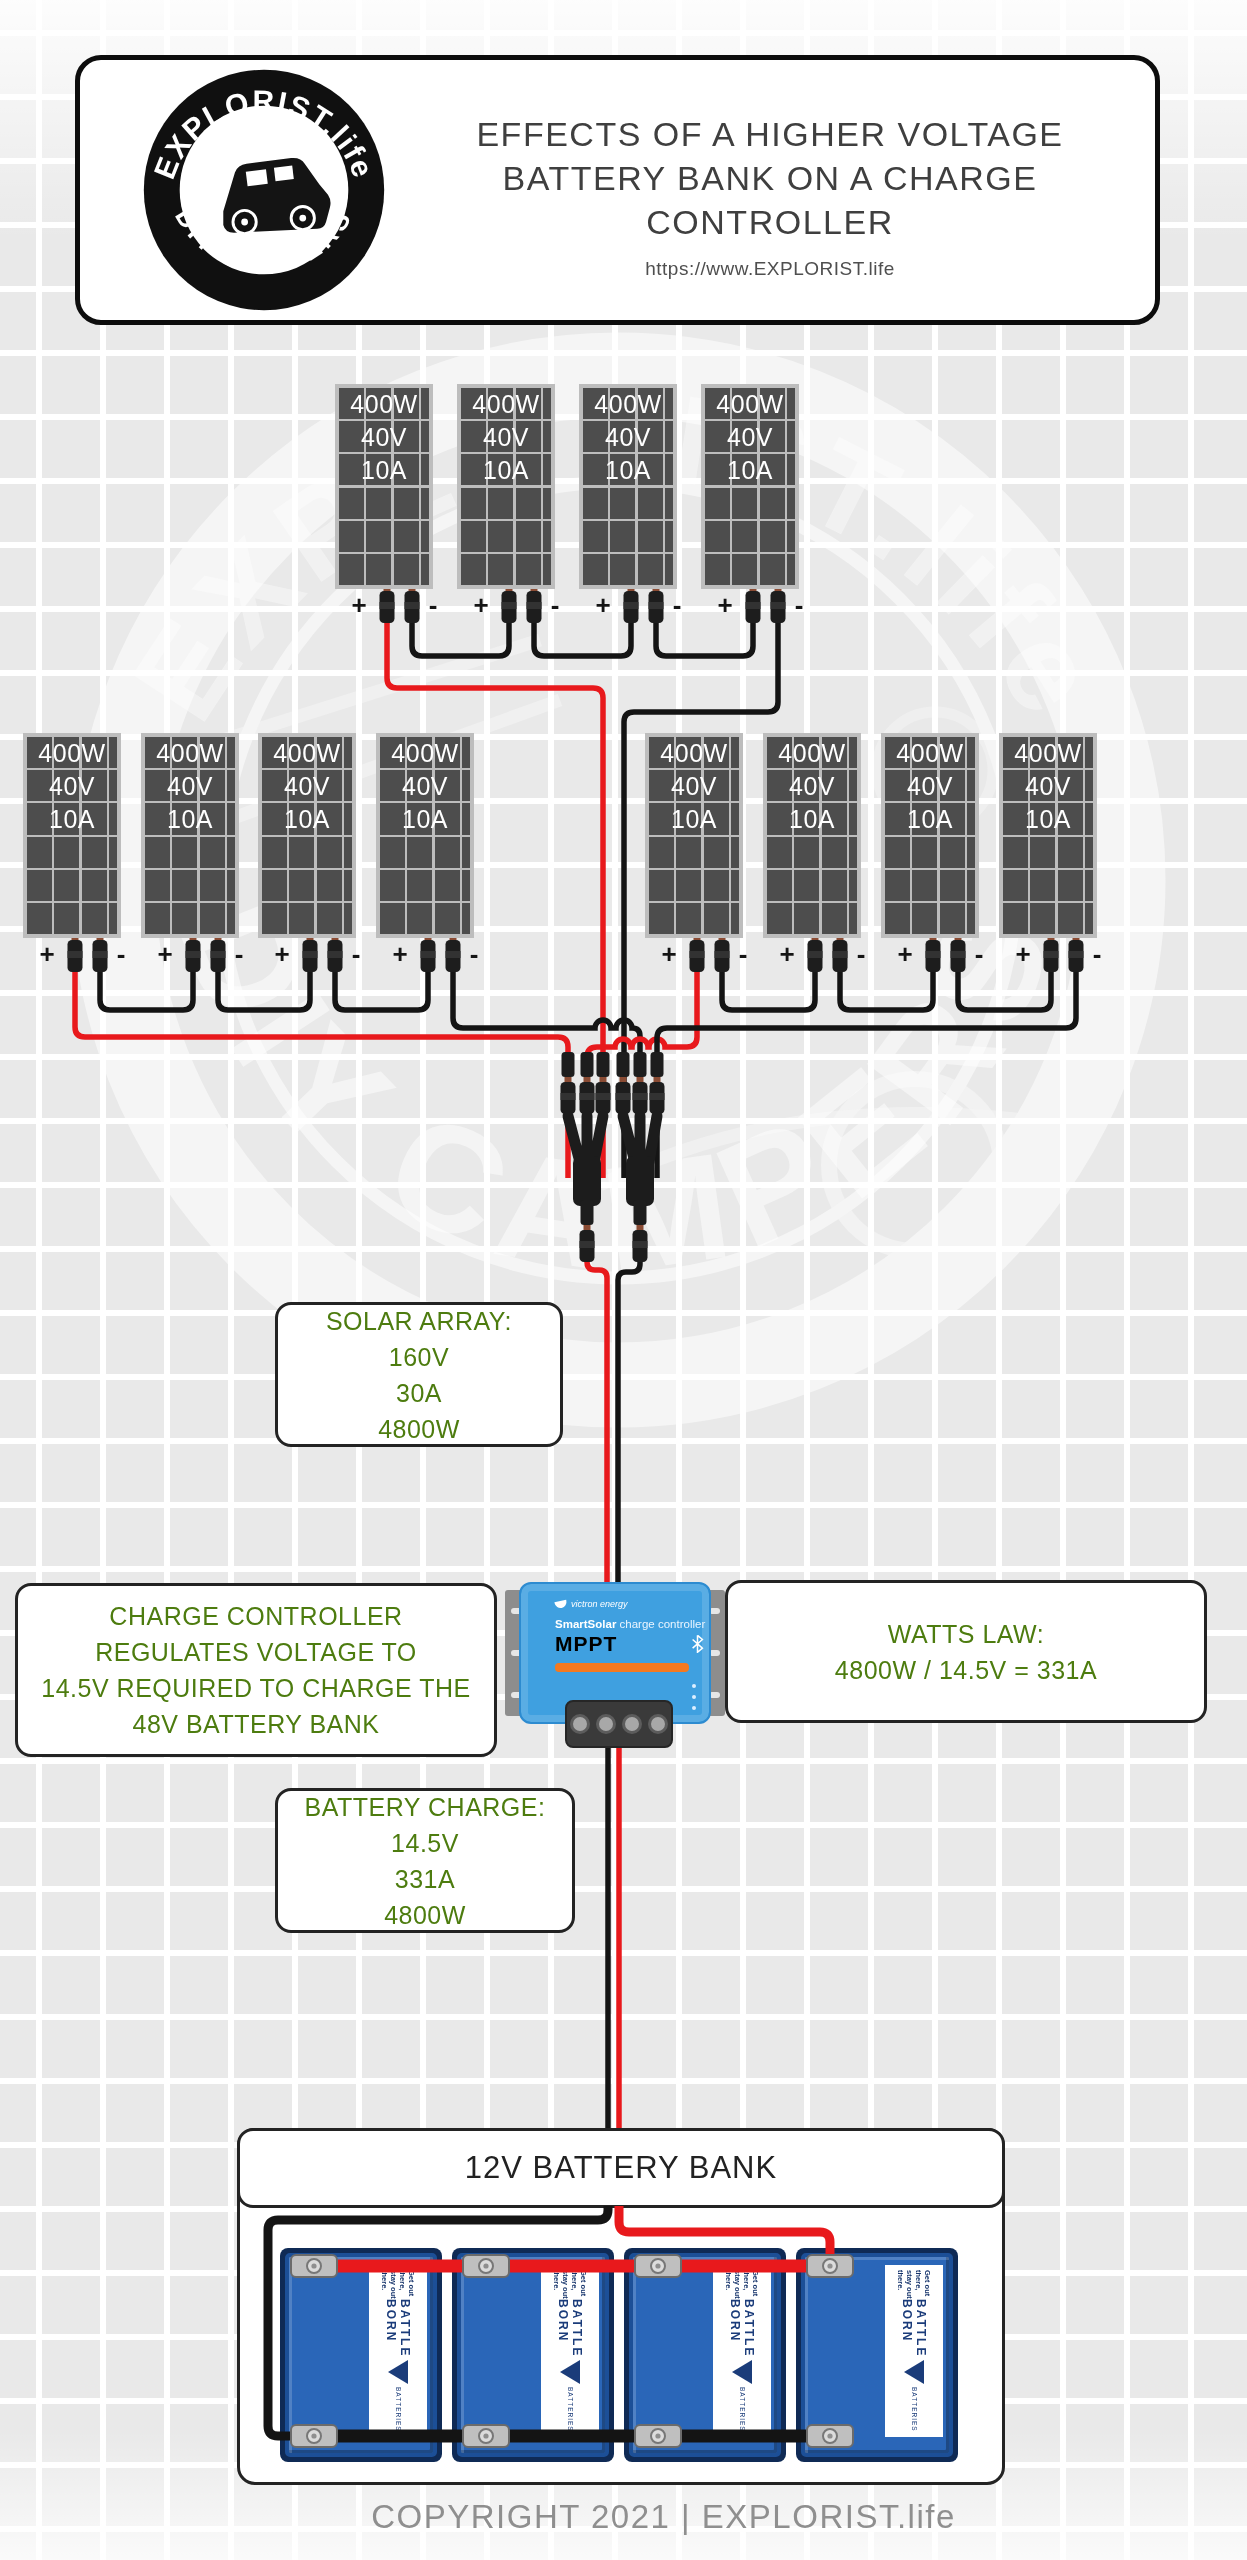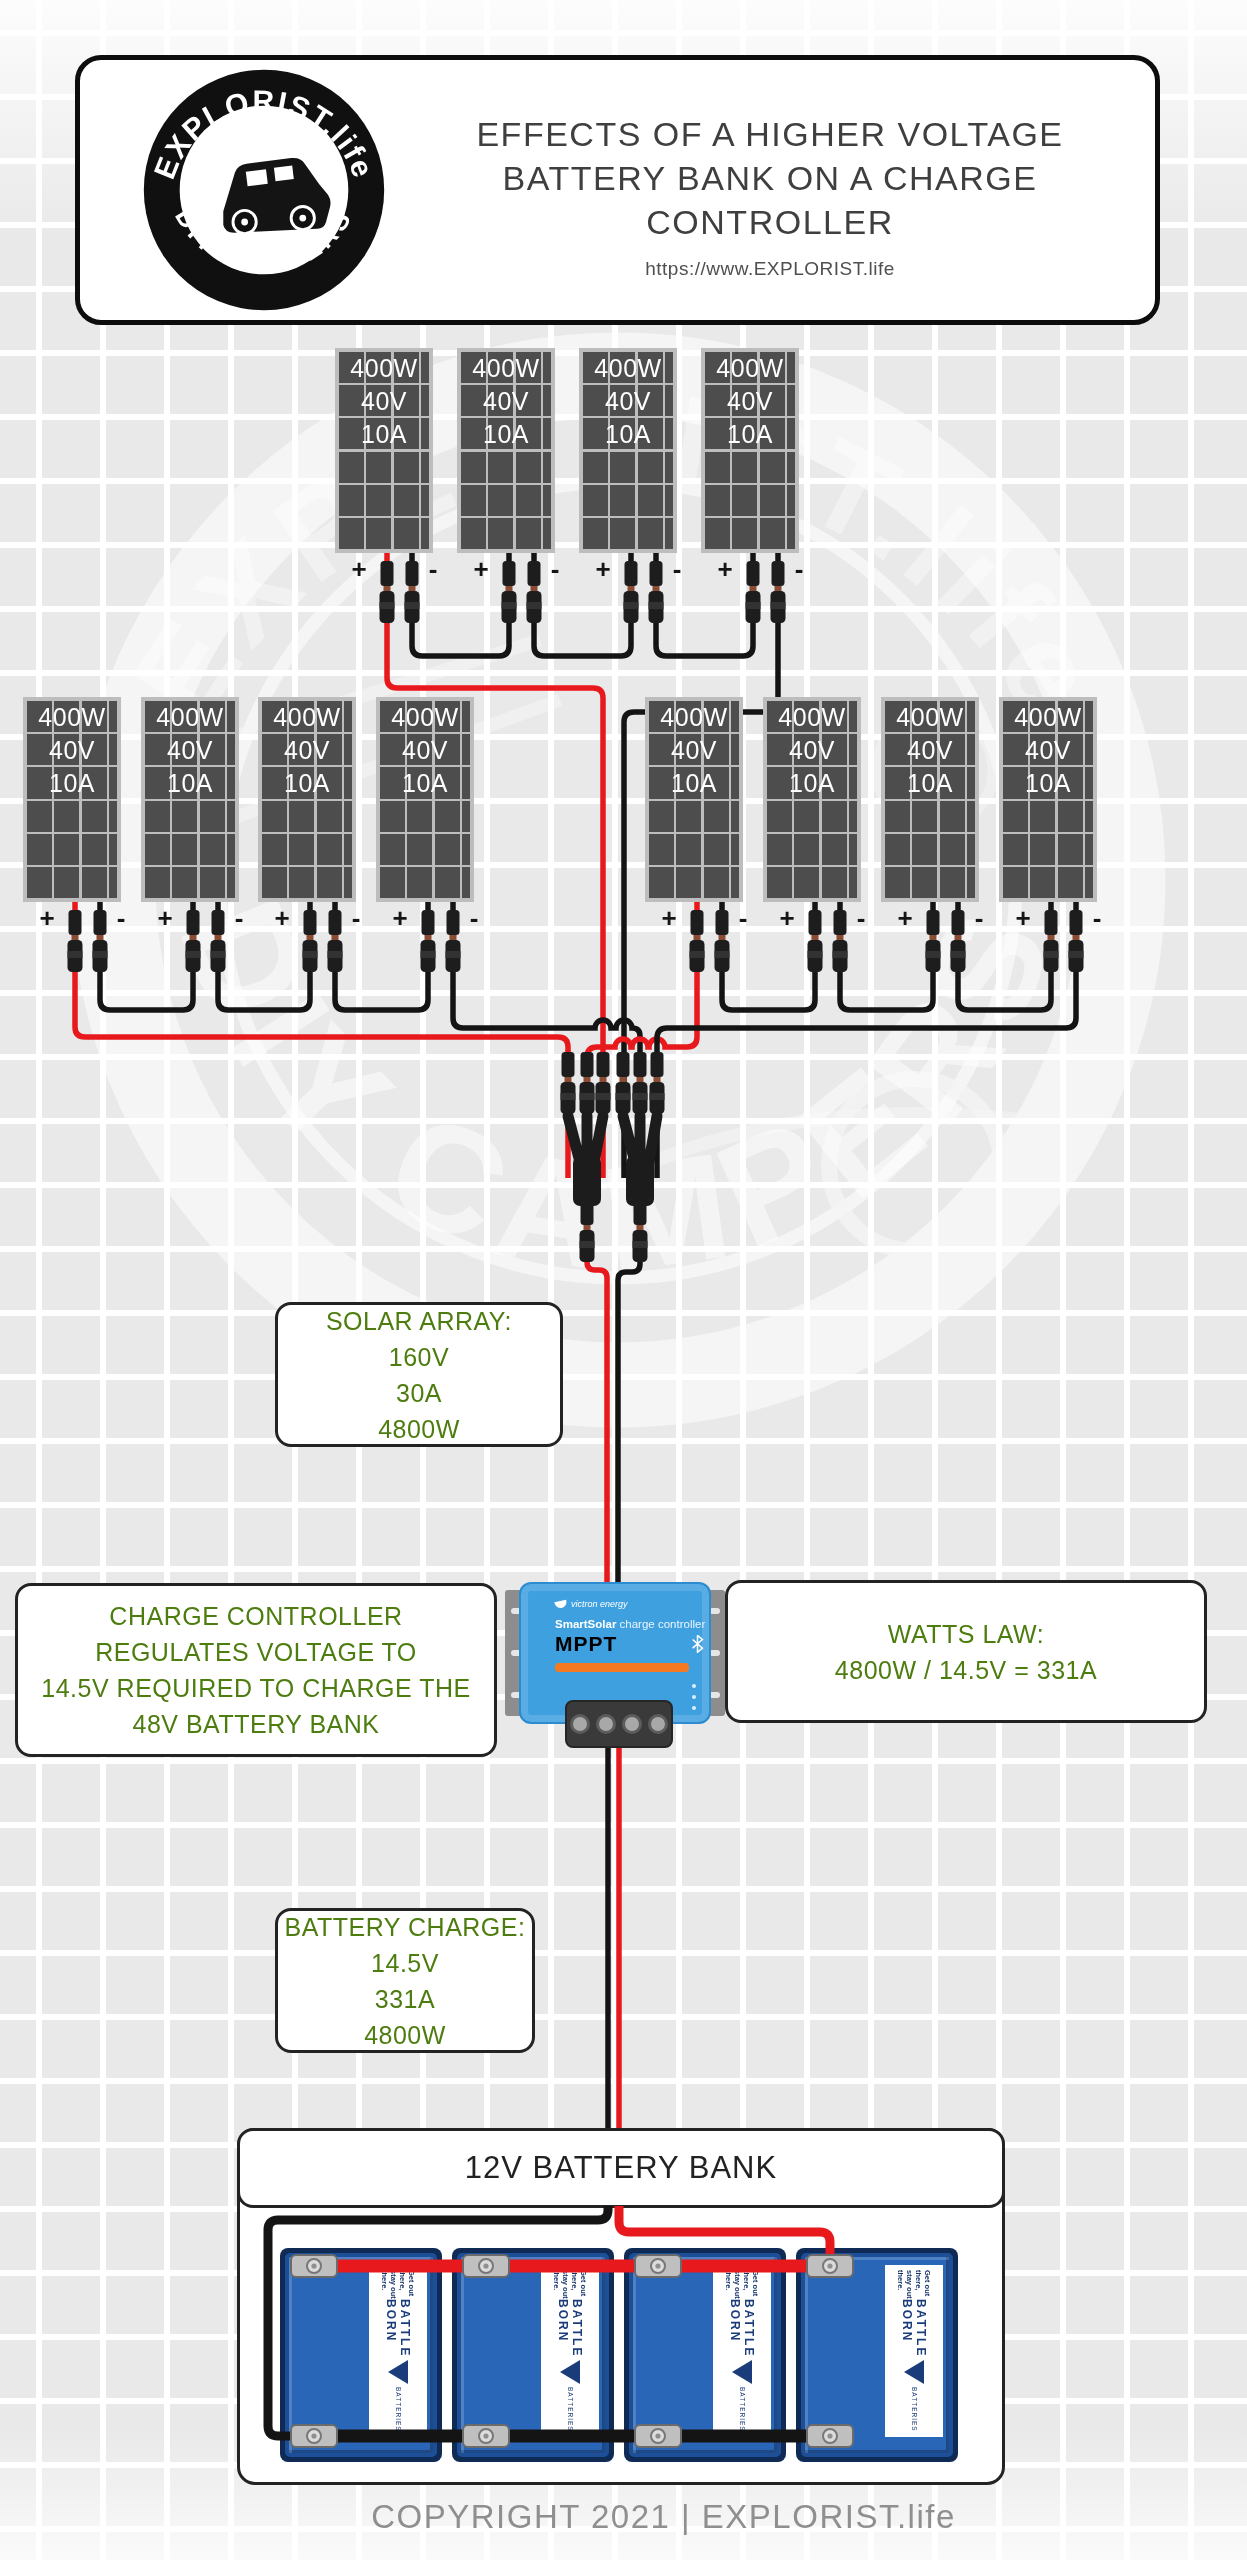--- a/index.html
+++ b/index.html
@@ -27,21 +27,21 @@
   .wneg{stroke:var(--wire-negative,#141414);stroke-width:5.5;fill:none;}
   .bus{stroke-width:13;}
 
   
   .hbox{left:75px;top:55px;width:1085px;height:270px;background:#fff;border:5px solid #0d0d0d;border-radius:26px;box-sizing:border-box;}
   .htitle{left:420px;top:112px;width:700px;text-align:center;font-size:34px;line-height:44px;
           color:#3f3f3f;letter-spacing:1.5px;}
   .hurl{left:420px;top:258px;width:700px;text-align:center;font-size:19px;color:#4f4f4f;letter-spacing:.5px;}
 
   
-  .panel{position:absolute;width:98px;height:205px;box-sizing:border-box;background:#bdbdbd;padding:4px;}
+  .panel{position:absolute;width:98px;height:205px;box-sizing:border-box;background:#bdbdbd;padding:4px;margin-top:36px;}
   .cells{width:100%;height:100%;background-color:var(--panel-cell,#4d4d4d);
     background-image:
       repeating-linear-gradient(to right, transparent 0 25.2px, #bdbdbd 25.2px 27.25px),
       repeating-linear-gradient(to bottom, transparent 0 31.1px, #bdbdbd 31.1px 33.2px);}
   .ptext{position:absolute;left:0;top:4px;width:100%;text-align:center;color:#fff;
          font-size:25px;line-height:33px;letter-spacing:.5px;}
   .ptext span{display:block;}
   .pol{position:absolute;top:206px;font-size:26px;font-weight:bold;color:#151515;width:20px;text-align:center;}
   .pol.plus{left:14px;}
   .pol.minus{left:88px;}
@@ -370,21 +370,21 @@
       <span>REGULATES VOLTAGE TO</span>
       <span>14.5V REQUIRED TO CHARGE THE</span>
       <span>48V BATTERY BANK</span>
     </div>
 
     <div class="note" style="left:725px;top:1580px;width:482px;height:143px;">
       <span>WATTS LAW:</span>
       <span>4800W / 14.5V = 331A</span>
     </div>
 
-    <div class="note" style="left:275px;top:1908px;width:260px;height:145px;">
+    <div class="note" style="left:275px;top:1788px;width:300px;height:145px;">
       <span>BATTERY CHARGE:</span>
       <span>14.5V</span>
       <span>331A</span>
       <span>4800W</span>
     </div>
 
     <div class="abs cc">
       <div class="cc-flange left">
           <i></i>
           <i></i>

